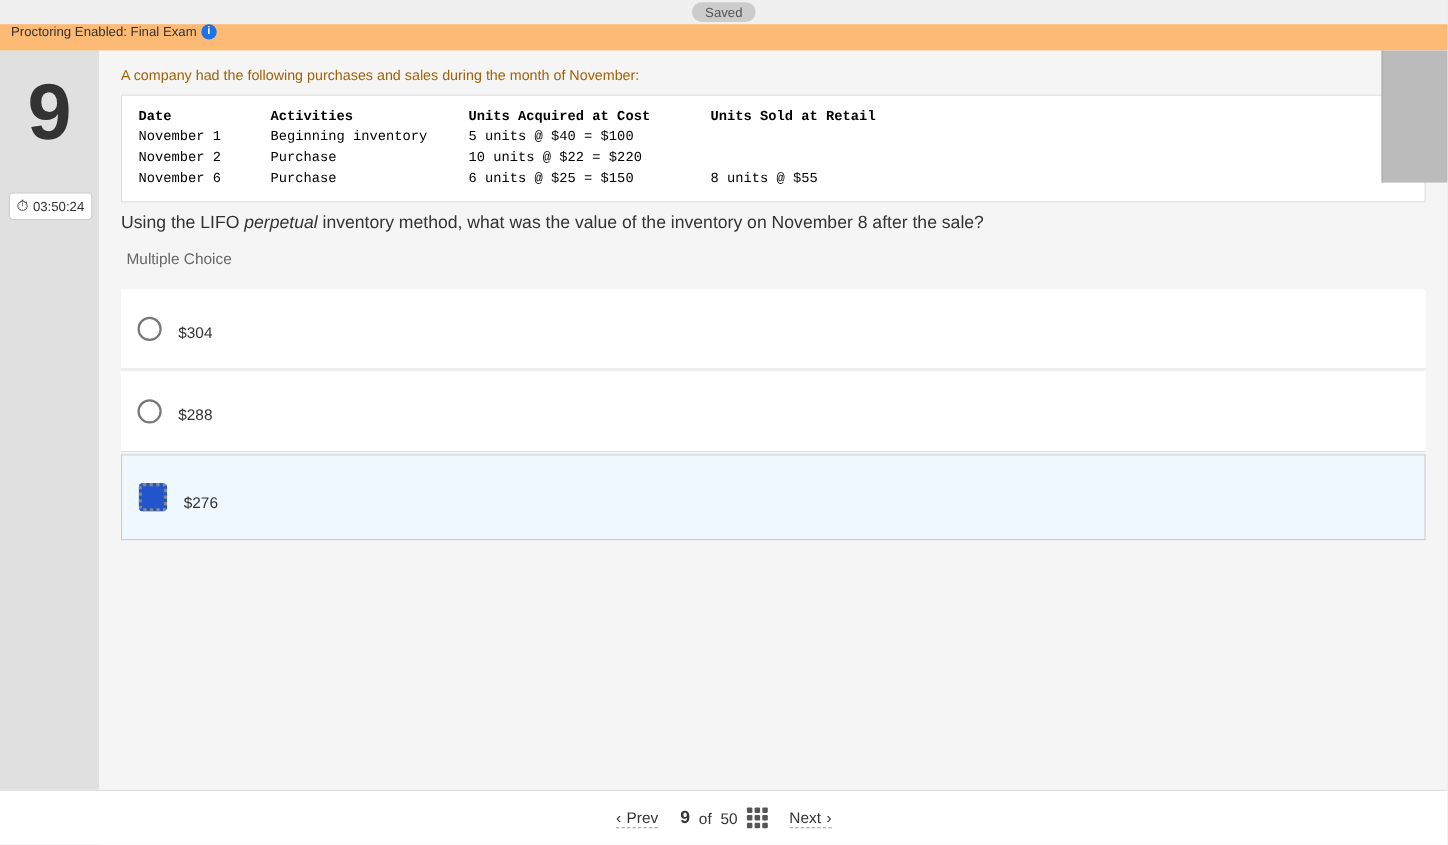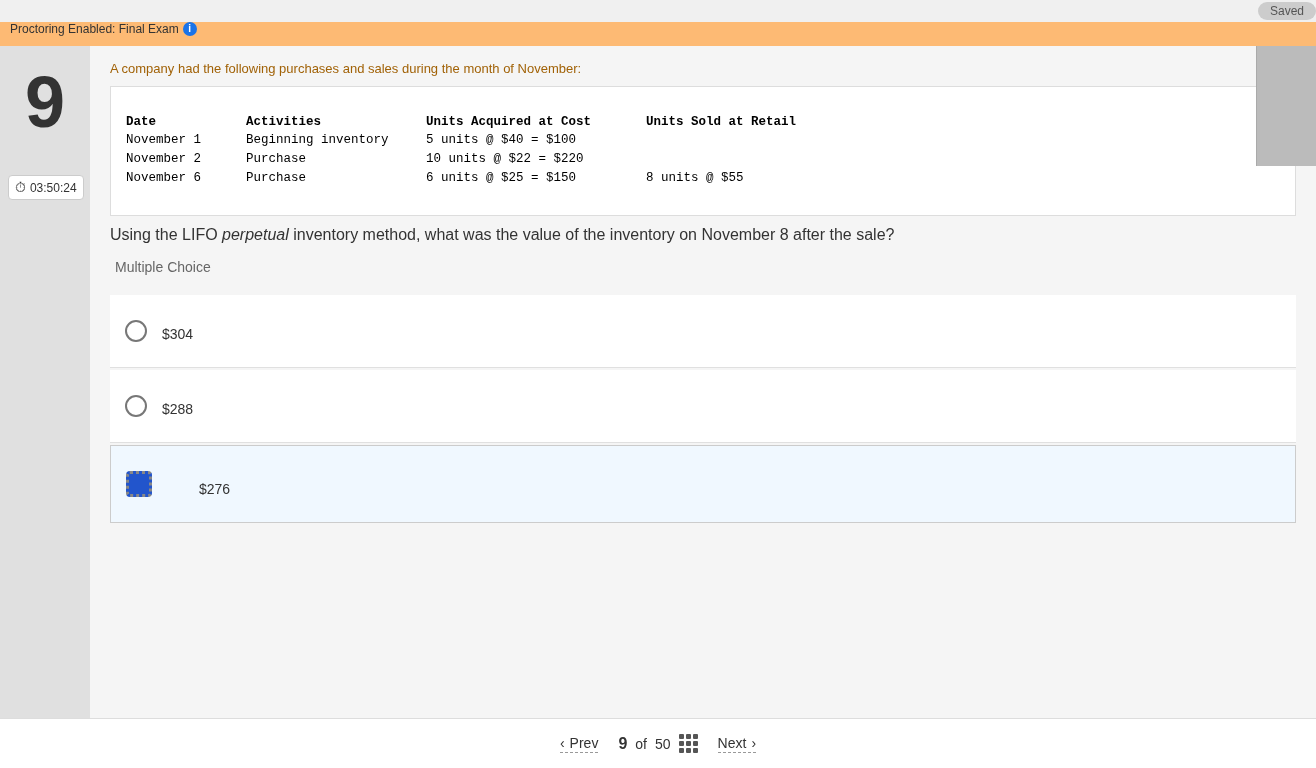--- a/index.html
+++ b/index.html
@@ -13,21 +13,21 @@
     }
 
     
     .saved-bar {
       position: absolute;
       top: 0;
       left: 0;
       right: 0;
       height: 22px;
       display: flex;
-      justify-content: flex-end;
+      justify-content: center;
       align-items: center;
       background: #f0f0f0;
     }
     .saved-badge {
       background: #ccc;
       padding: 2px 12px;
       border-radius: 10px;
       font-size: 12px;
       color: #555;
     }
@@ -117,21 +117,21 @@
     .question-intro {
       font-size: 13px;
       color: #a16207;
       margin-bottom: 10px;
     }
 
     
     .table-area {
       background: white;
       border: 1px solid #ddd;
-      padding: 28px 15px;
+      padding: 12px 15px;
       margin-bottom: 10px;
       font-family: 'Courier New', monospace;
       font-size: 12.5px;
     }
 
     .table-header {
       display: grid;
       grid-template-columns: 120px 180px 220px 180px;
       font-weight: bold;
       margin-bottom: 2px;
@@ -174,21 +174,20 @@
       display: flex;
       align-items: flex-end;
       padding: 25px 15px;
       border-bottom: 1px solid #e0e0e0;
       background: white;
       cursor: pointer;
       margin-bottom: 2px;
     }
     .choice-item:last-child {
       border-bottom: none;
-      gap: 32px;
     }
     .choice-item.selected {
       background: #f0f8ff;
       border: 1px solid #ccc;
     }
 
     .radio-outer {
       width: 22px;
       height: 22px;
       border-radius: 50%;

